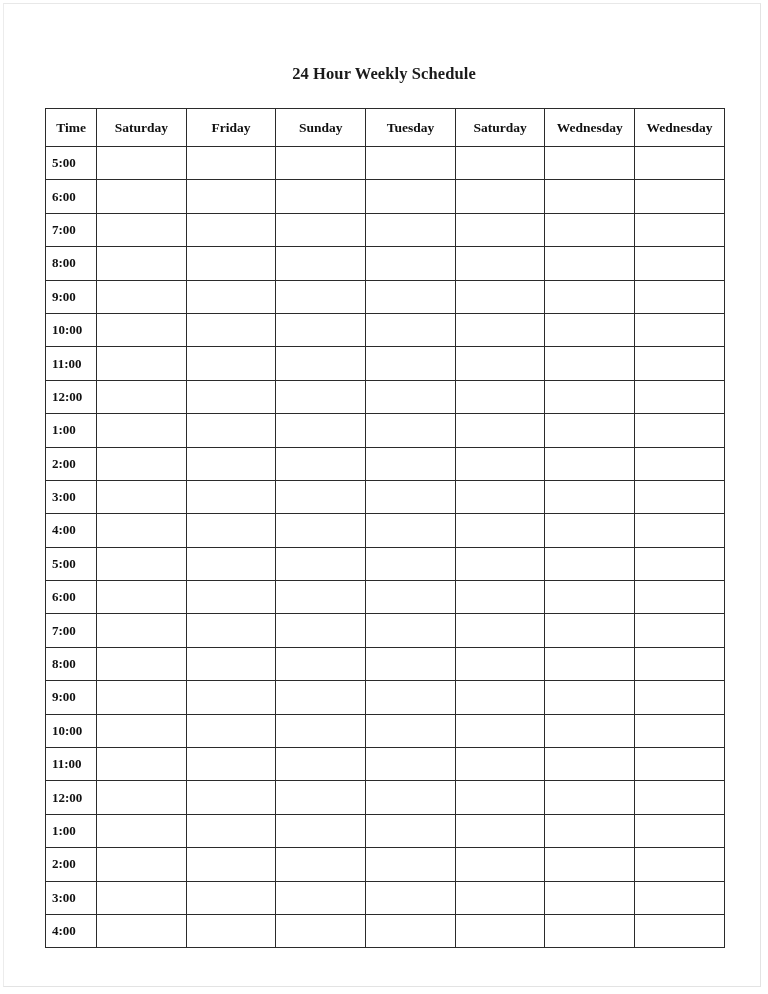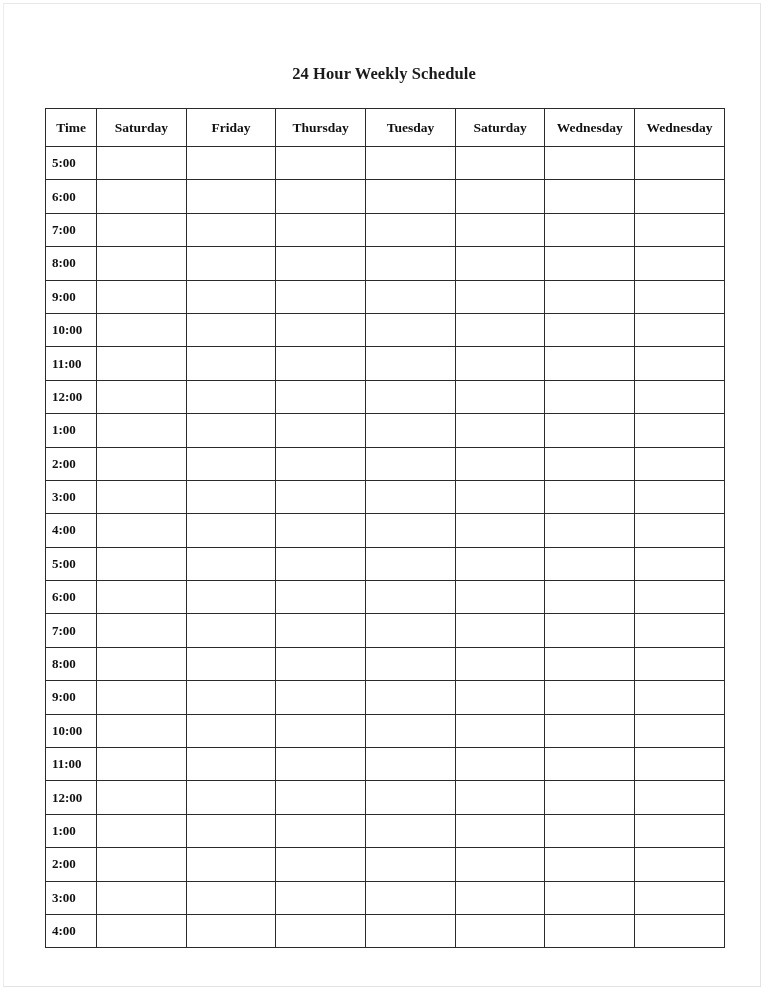--- a/index.html
+++ b/index.html
@@ -128,21 +128,21 @@
           <col class="c-day">
         <col class="c-day">
           <col class="c-day">
           <col class="c-day">
       </colgroup>
       <thead>
         <tr id="header-row">
             <th>Time</th>
             <th>Saturday</th>
             <th>Friday</th>
-            <th>Thursday</th>
+            <th>Sunday</th>
             <th>Tuesday</th>
             <th>Saturday</th>
             <th>Wednesday</th>
             <th>Wednesday</th>
           </tr>
       </thead>
       <tbody id="schedule-body">
           <tr>
             <td class="time-cell">5:00</td>
             <td class="slot-cell"></td>

